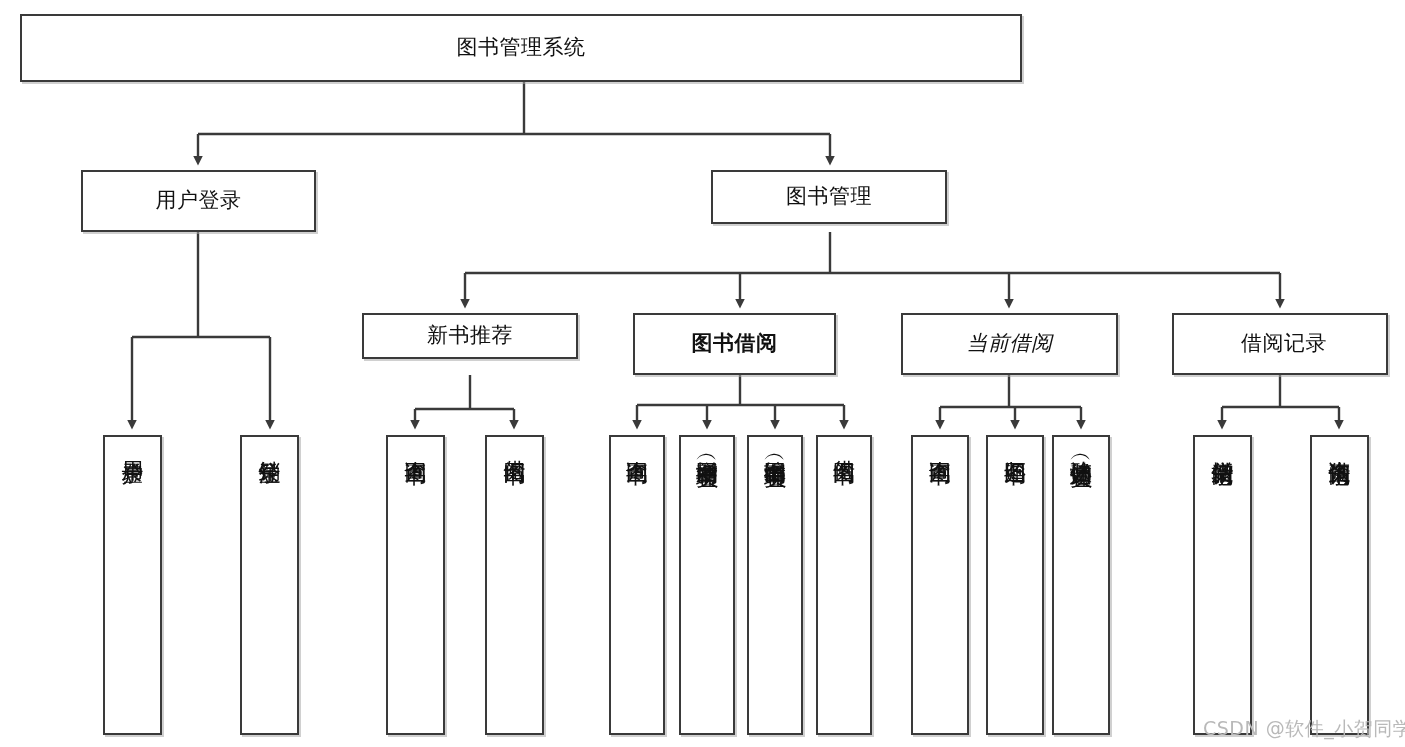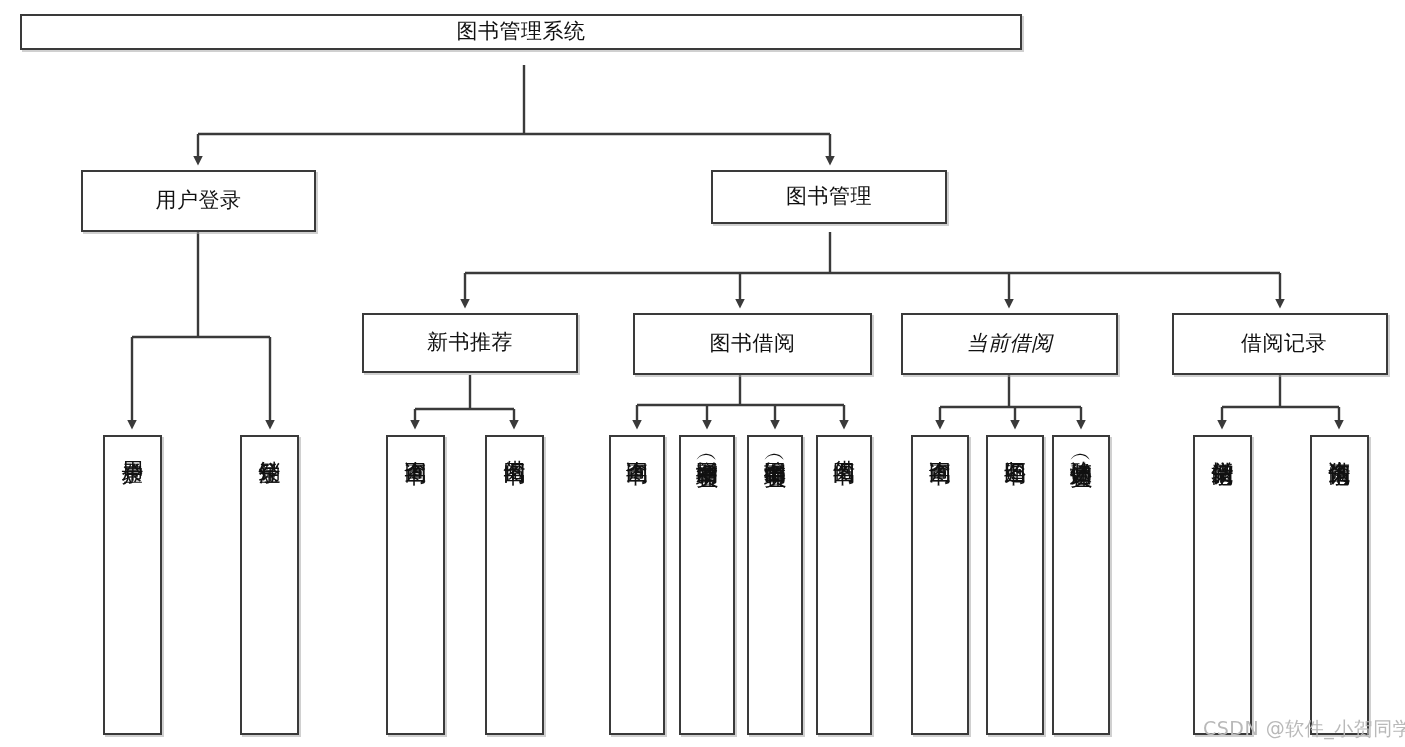--- a/index.html
+++ b/index.html
@@ -111,35 +111,35 @@
       <path d="M1015,407 L1015,421" marker-end="url(#arrow)"></path>
       <path d="M1081,407 L1081,421" marker-end="url(#arrow)"></path>
 
       <path d="M1280,375 L1280,407"></path>
       <path d="M1222,407 L1339,407"></path>
       <path d="M1222,407 L1222,421" marker-end="url(#arrow)"></path>
       <path d="M1339,407 L1339,421" marker-end="url(#arrow)"></path>
     </g>
   </svg>
 
-  <div class="node-box" style="left:20px; top:14px; width:1002px; height:36px;">
+  <div class="node-box" style="left:20px; top:14px; width:1002px; height:68px;">
     <span class="node-label-h">图书管理系统</span>
   </div>
 
   <div class="node-box" style="left:81px; top:170px; width:235px; height:62px;">
     <span class="node-label-h">用户登录</span>
   </div>
   <div class="node-box" style="left:711px; top:170px; width:236px; height:54px;">
     <span class="node-label-h">图书管理</span>
   </div>
 
-  <div class="node-box" style="left:362px; top:313px; width:216px; height:60px;">
+  <div class="node-box" style="left:362px; top:313px; width:216px; height:46px;">
     <span class="node-label-h">新书推荐</span>
   </div>
-  <div class="node-box" style="left:633px; top:313px; width:239px; height:62px;">
+  <div class="node-box" style="left:633px; top:313px; width:203px; height:62px;font-weight:bold;">
     <span class="node-label-h">图书借阅</span>
   </div>
   <div class="node-box" style="left:901px; top:313px; width:217px; height:62px;font-style:italic;">
     <span class="node-label-h">当前借阅</span>
   </div>
   <div class="node-box" style="left:1172px; top:313px; width:216px; height:62px;padding-left:8px;">
     <span class="node-label-h">借阅记录</span>
   </div>
 
   <div class="node-box leaf" style="left:103px; top:435px; width:59px; height:300px;">

